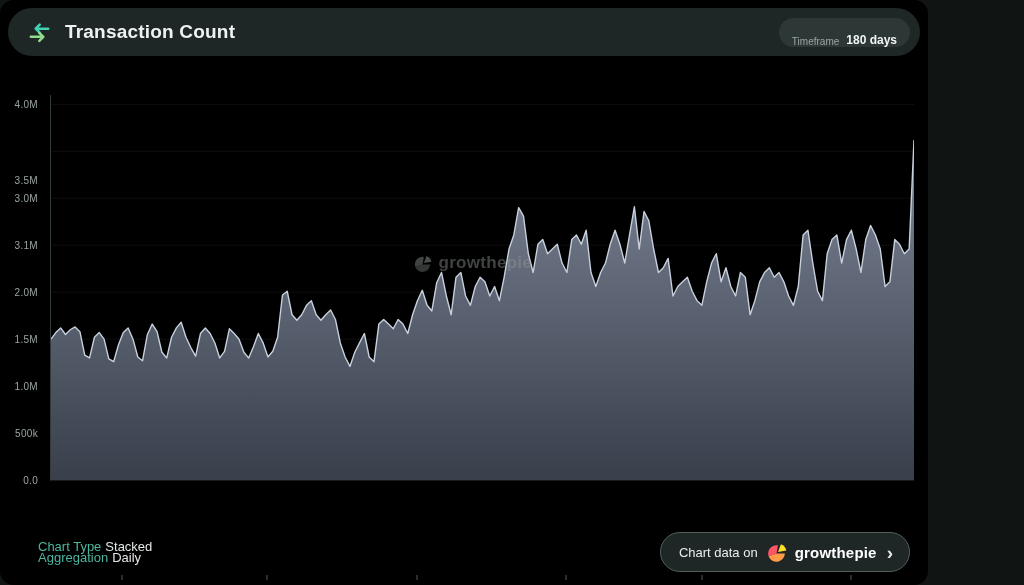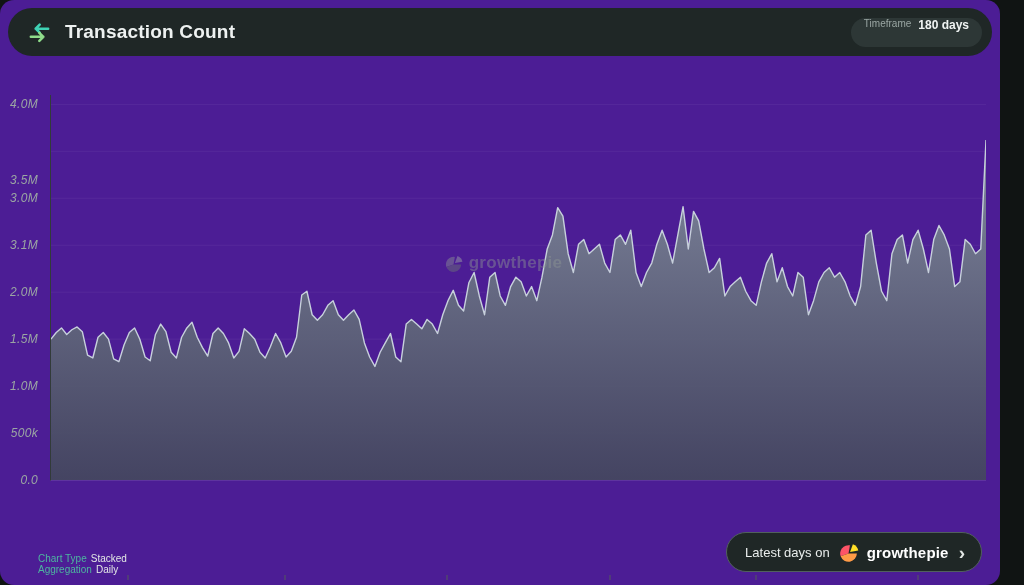--- a/index.html
+++ b/index.html
@@ -1,47 +1,47 @@
 <!DOCTYPE html>
 <html><head>
 <meta charset="utf-8">
 <style>
   html,body{margin:0;padding:0;background:#101413;}
   body{width:1024px;height:585px;font-family:"Liberation Sans",sans-serif;overflow:hidden;}
-  .page{position:relative;width:1000px;height:585px;background:#4c1d95;border-radius:14px;overflow:hidden;}
+  .page{position:relative;width:928px;height:585px;background:#000000;border-radius:14px;overflow:hidden;}
 
   
   .header{position:absolute;top:8px;left:8px;right:8px;height:48px;background:#1f2726;
     border-radius:24px;display:flex;align-items:center;padding:0 10px 0 18px;box-sizing:border-box;}
   .title{font-size:19px;font-weight:600;color:#eef2f1;margin:0 0 0 12px;letter-spacing:.2px;}
   .tf-pill{margin-left:auto;background:#2d3736;border-radius:15px;height:29px;display:flex;
-    align-items:flex-start;gap:7px;padding:0 13px;cursor:pointer;}
+    align-items:flex-end;gap:7px;padding:0 13px;cursor:pointer;}
   .tf-label{font-size:10px;color:#9aa6a3;}
   .tf-value{font-size:12px;font-weight:600;color:#f0f4f3;}
 
   
   .chart-wrap{position:absolute;left:0;right:0;top:95px;height:385px;}
   #y-axis{position:absolute;left:0;top:0;width:44px;height:100%;}
-  .ytick{position:absolute;right:6px;transform:translateY(-50%);font-size:12px;color:#9ba6a3;
-    letter-spacing:.3px;white-space:nowrap;font-style:italic;}
+  .ytick{position:absolute;right:6px;transform:translateY(-50%);font-size:10px;color:#9ba6a3;
+    letter-spacing:.3px;white-space:nowrap;}
   #plot{position:absolute;left:50px;right:14px;top:0;height:100%;
     border-left:1px solid #323b39;border-bottom:1px solid rgba(255,255,255,.10);cursor:crosshair;}
   #chart-svg{position:absolute;inset:0;width:100%;height:100%;display:block;}
   .grid{stroke:rgba(255,255,255,.055);stroke-width:1;}
   .serline{fill:none;stroke:#c7d0dc;stroke-width:1.4;stroke-linejoin:round;}
   .watermark{position:absolute;left:42%;top:41%;display:flex;align-items:center;gap:6px;
     opacity:.45;pointer-events:none;}
   .watermark span{font-size:17px;font-weight:700;color:#8d9694;letter-spacing:.3px;}
   #x-axis{position:absolute;left:50px;right:14px;top:480px;height:32px;}
   .xtick{position:absolute;top:0;width:1px;height:5px;background:#525d5a;transform:translateX(-.5px);}
   .xlabel{position:absolute;top:9px;transform:translateX(-50%);font-size:8px;color:#8b9592;white-space:nowrap;}
   .xlabel.em{font-size:9.5px;font-weight:700;color:#e9edec;}
 
   
-  .meta{position:absolute;left:38px;bottom:10px;font-size:10px;line-height:11px;}
+  .meta{position:absolute;left:38px;bottom:22px;font-size:13px;line-height:11px;}
   .meta-label{color:#4db6a0;}
   .meta-value{color:#e2e7e5;margin-left:4px;}
   .cta{position:absolute;right:18px;bottom:13px;height:40px;background:#1f2726;border:1px solid #51605d;
     border-radius:21px;display:flex;align-items:center;gap:8px;padding:0 16px 0 18px;cursor:pointer;
     box-sizing:border-box;}
   .cta-prefix{font-size:13px;color:#e9edec;}
   .cta-brand{font-size:15px;font-weight:700;color:#ffffff;letter-spacing:.2px;}
   .cta-chev{font-size:19px;color:#e2e7e5;line-height:1;margin-left:2px;font-weight:600;}
 </style>
 </head>
@@ -121,21 +121,21 @@
   <div class="meta">
     <div>
       <span class="meta-label">Chart Type</span><span class="meta-value">Stacked</span>
     </div>
     <div>
       <span class="meta-label">Aggregation</span><span class="meta-value">Daily</span>
     </div>
   </div>
 
   <div class="cta">
-    <span class="cta-prefix">Latest days on</span>
+    <span class="cta-prefix">Chart data on</span>
     <svg width="21" height="23" viewBox="0 0 20 22">
       <path d="M10,12 L11.4,4.1 A8 8 0 0 0 2.5,14.7 Z" fill="#fe5468"></path>
       <path d="M10,12 L2.5,14.7 A8 8 0 0 0 18,12 Z" fill="#ff9b47"></path>
       <path d="M11.5,10.5 L19.4,9.1 A8 8 0 0 0 14.2,3.0 Z" fill="#ffdf27"></path>
     </svg>
     <span class="cta-brand">growthepie</span>
     <span class="cta-chev">›</span>
   </div>
 
 </div>

